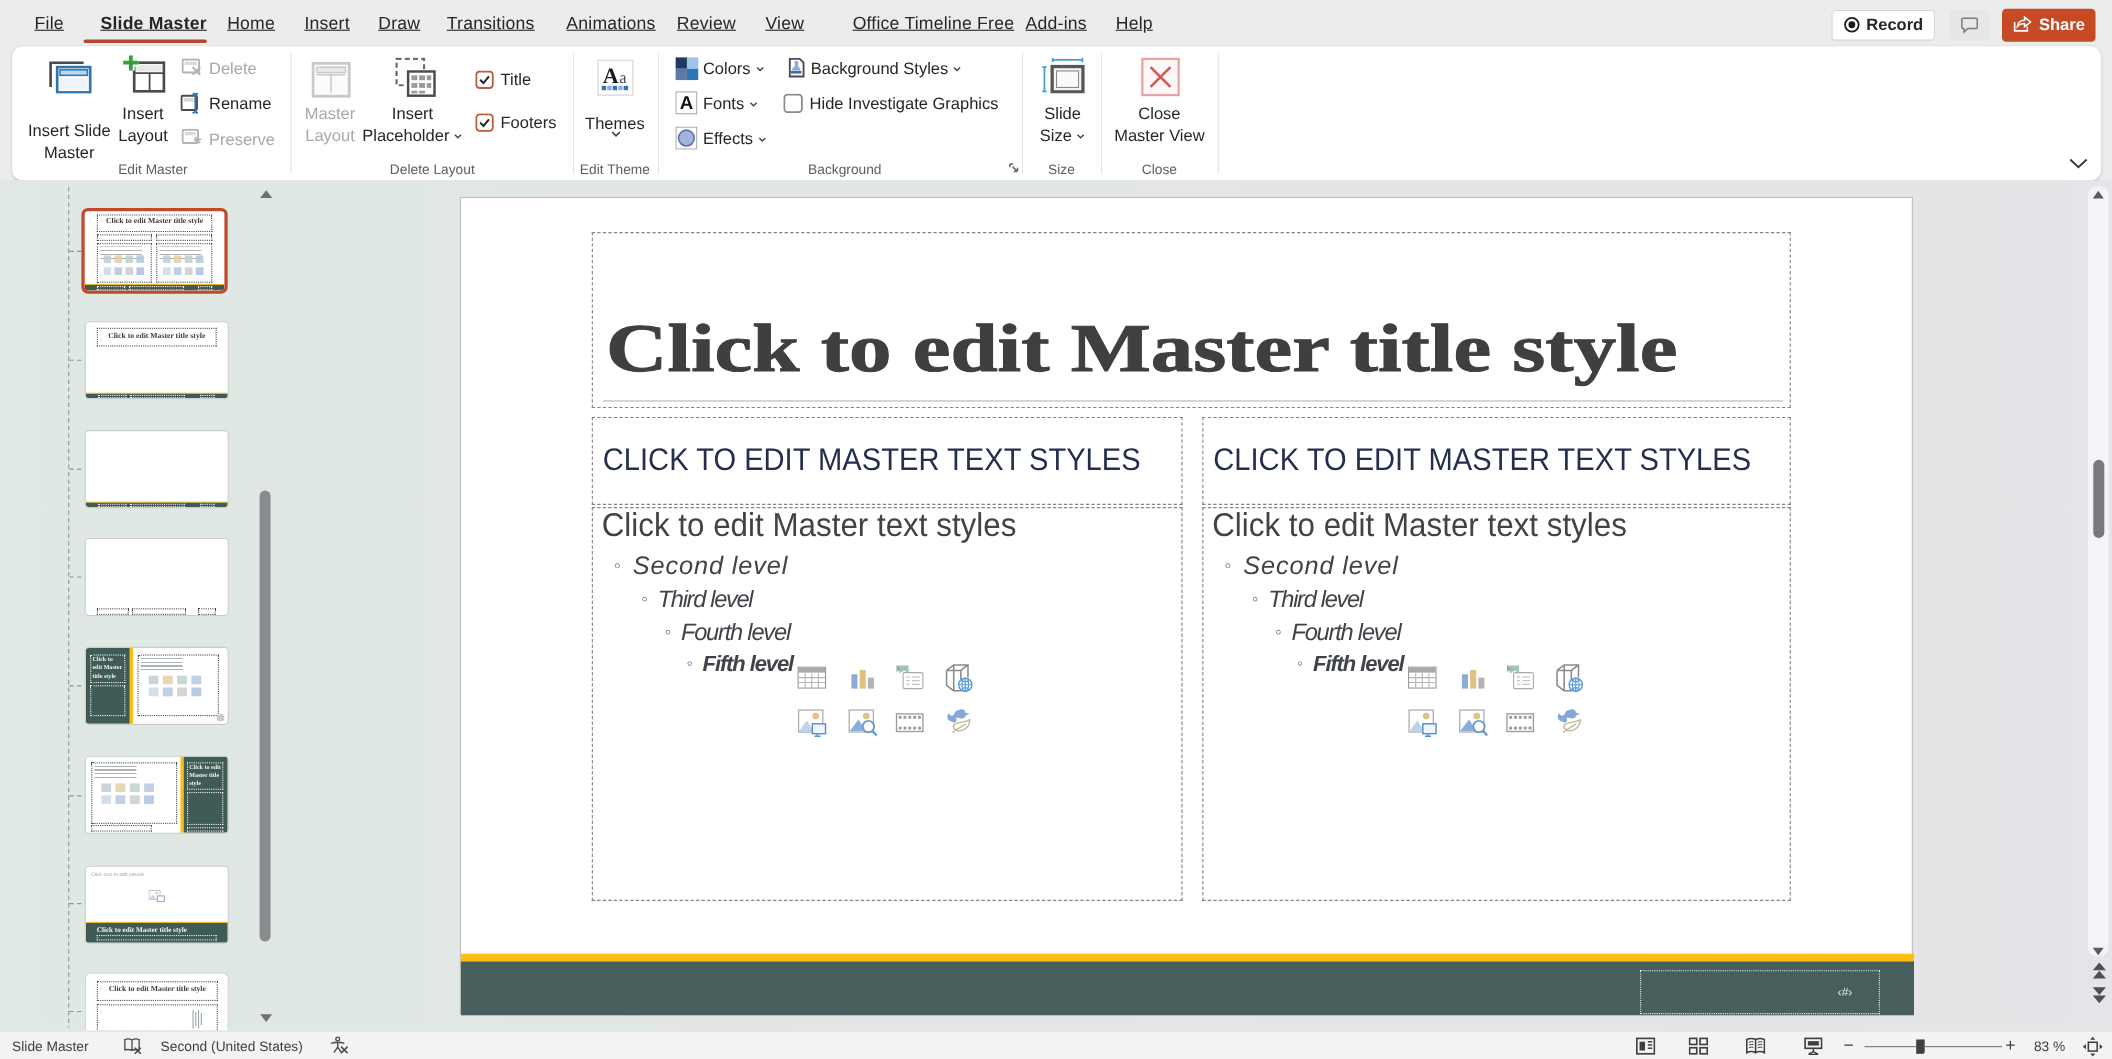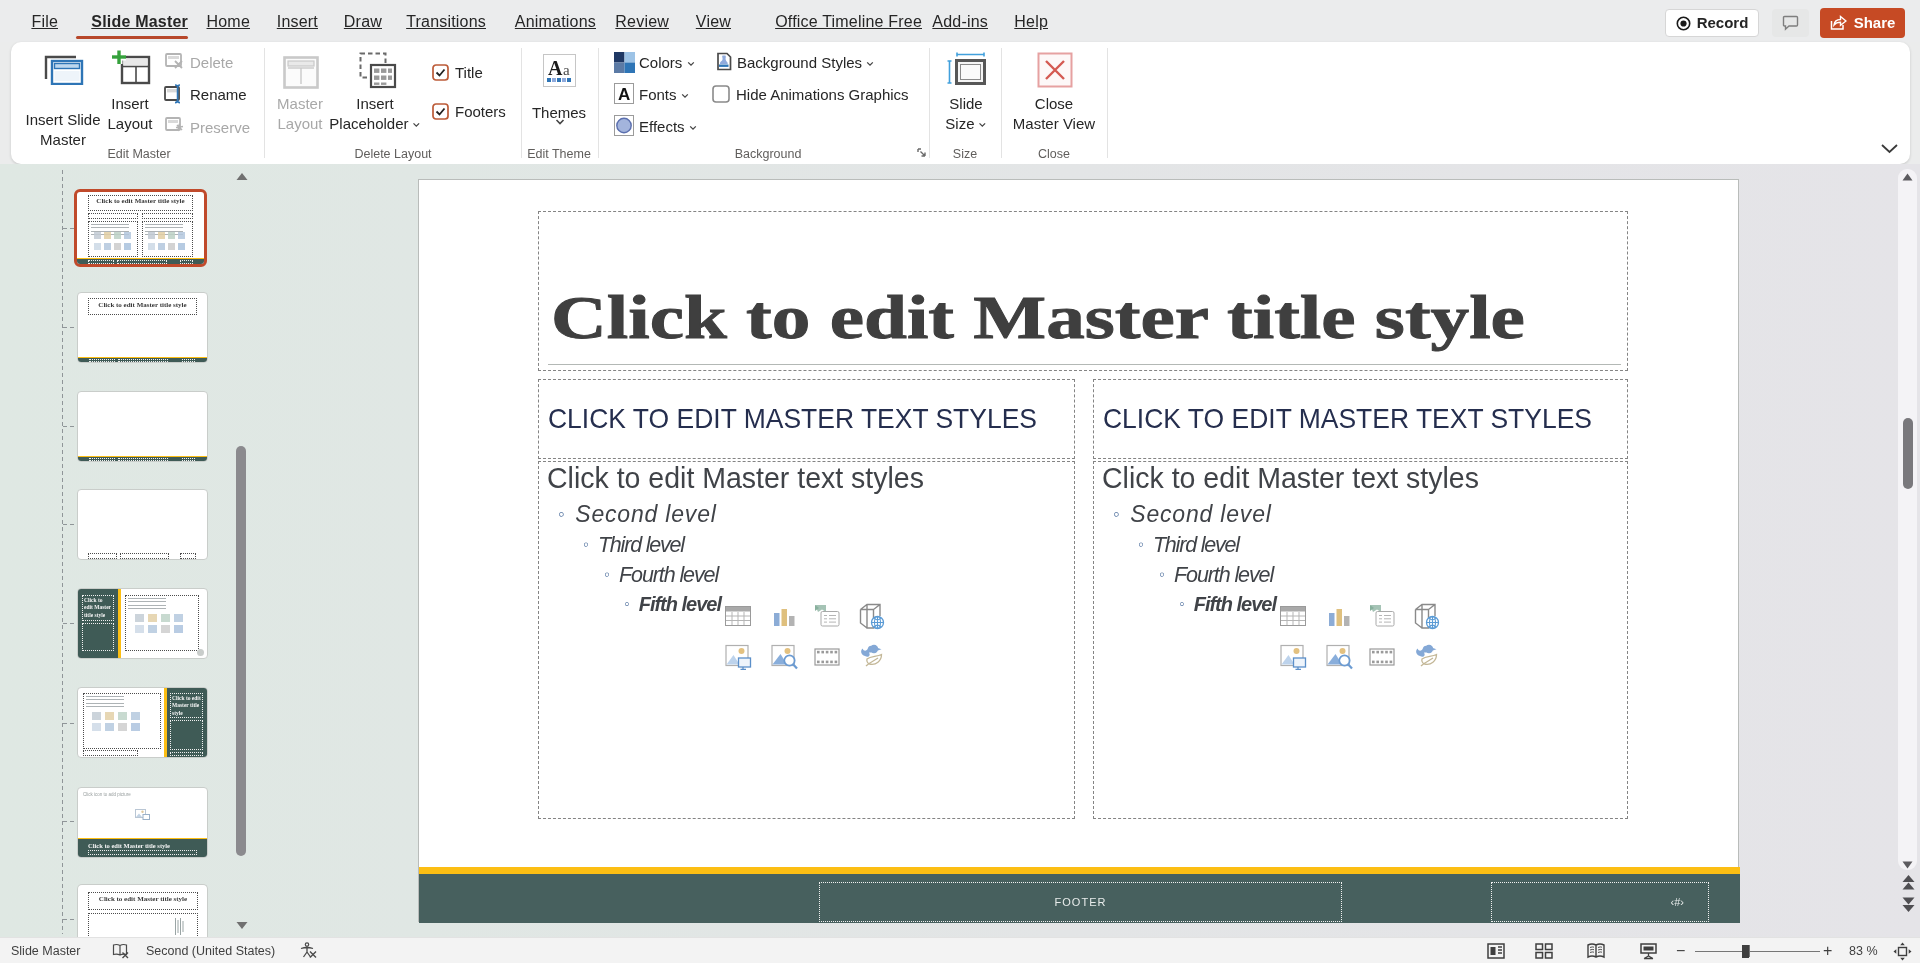--- a/index.html
+++ b/index.html
@@ -212,21 +212,21 @@
     <path d="M5 1.5 L14 1.5 L17.5 5 L17.5 17.5 L5 17.5 Z" fill="#fff" stroke="#4a4a4a" stroke-width="1.7"></path>
     <path d="M7 12 C7 9 9 9.5 9.5 7.5 C10 5.5 8.5 5 9.5 3.5 L12.5 3.5 C13.5 5.5 12 6 12.8 8 C13.5 10 15 10 14.7 12 Z" fill="#8faadc"></path>
     <rect x="6" y="12.5" width="9.5" height="2.4" fill="#2e75b6"></rect>
   </svg>
   <div class="smalllabel" style="left:726px;top:12px;">Background Styles <svg class="chev" viewBox="0 0 10 10">
         <path d="M1.5 3 L5 6.5 L8.5 3" fill="none" stroke="#444" stroke-width="1.6"></path>
       </svg></div>
   <svg class="abs" style="left:701px;top:43px;" width="18" height="18" viewBox="0 0 18 18">
     <rect x="1" y="1" width="16" height="16" rx="3" fill="#fff" stroke="#8a8a8a" stroke-width="1.6"></rect>
   </svg>
-  <div class="smalllabel" style="left:725px;top:44px;">Hide Animations Graphics</div>
+  <div class="smalllabel" style="left:725px;top:44px;">Hide Investigate Graphics</div>
   <div class="glabel" style="left:757px;">Background</div>
   <svg class="abs" style="left:906px;top:106px;" width="11" height="11" viewBox="0 0 11 11">
     <path d="M1 1 L1 4 M1 1 L4 1 M3.5 3.5 L8 8 M8 8 L8 4.5 M8 8 L4.5 8" fill="none" stroke="#6a6a6a" stroke-width="1.4"></path>
   </svg>
   <div class="gsep" style="left:918px;"></div>
 
   <svg class="abs" style="left:936px;top:10px;" width="40" height="33" viewBox="0 0 40 33">
     <path d="M10 2.5 L37 2.5 M10 0.5 L10 4.5 M37 0.5 L37 4.5" stroke="#41a0dc" stroke-width="1.6" fill="none"></path>
     <path d="M2.5 9 L2.5 31 M0.5 9 L4.5 9 M0.5 31 L4.5 31" stroke="#41a0dc" stroke-width="1.6" fill="none"></path>
     <rect x="9.5" y="8.5" width="28" height="23" fill="#f5f5f5" stroke="#575757" stroke-width="3"></rect>
@@ -396,23 +396,20 @@
           <path d="M8 13 C4 12 3 8 5.5 5.5 C7 9 10 8 11 5 C12 2 16 2 17 5 C18 8 15 10 12 9.5 C14 13 11 15 8 13 Z" fill="#84a8d6"></path>
           <circle cx="17" cy="6" r="4.2" fill="#84a8d6"></circle>
           <path d="M20.8 5 L24.5 6.2 L20.8 7.4" fill="#84a8d6"></path>
           <path d="M10 16 C14 13 20 14 24.5 11.5 C24.5 18 19 22.5 12.5 21 C10.5 20 9.5 18 10 16 Z" fill="#fff" stroke="#c3b797" stroke-width="1.3"></path>
           <path d="M9 23 C13 19 17 18 21 15" fill="none" stroke="#c3b797" stroke-width="1.3"></path>
         </svg>
       </div>
 
     <div style="position:absolute;left:0;top:687px;width:1321px;height:7px;background:#fcbe13;"></div>
     <div style="position:absolute;left:0;top:694px;width:1321px;height:49px;background:#47605e;"></div>
-    <div class="wdashbox" style="left:400px;top:702px;width:523px;height:40px;">
-        <span class="ftext" style="left:0;right:0;text-align:center;letter-spacing:1px;">FOOTER</span>
-      </div>
     <div class="wdashbox" style="left:1072px;top:702px;width:218px;height:40px;">
         <span class="ftext" style="right:24px;">‹#›</span>
       </div>
   </div>
 
   <svg class="abs" style="left:0;top:0;" width="100" height="773">
     <line x1="62.5" y1="6" x2="62.5" y2="770" stroke="#8f9598" stroke-width="1" stroke-dasharray="4 3"></line>
     <g stroke="#8f9598" stroke-width="1" stroke-dasharray="4 3">
       <line x1="63" y1="64.5" x2="75" y2="64.5"></line>
         <line x1="63" y1="163.5" x2="77" y2="163.5"></line>

